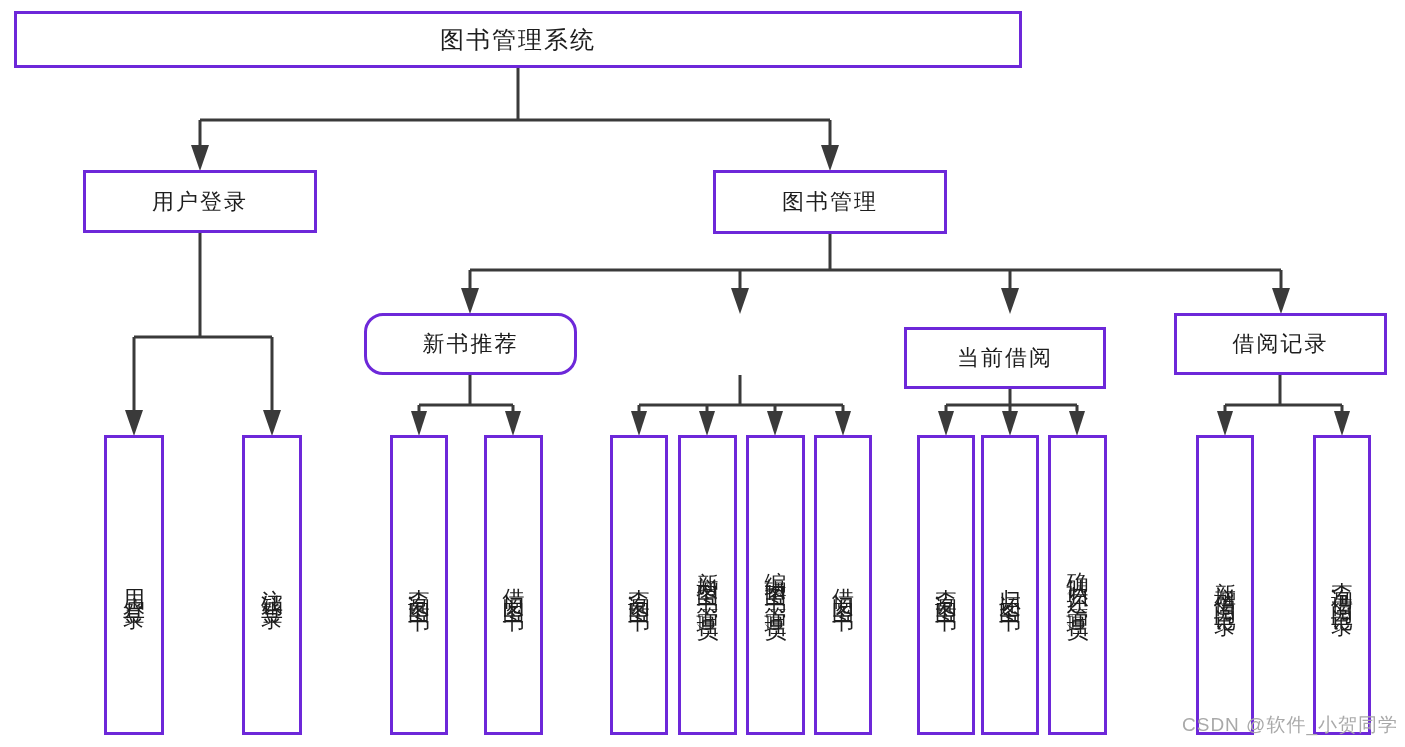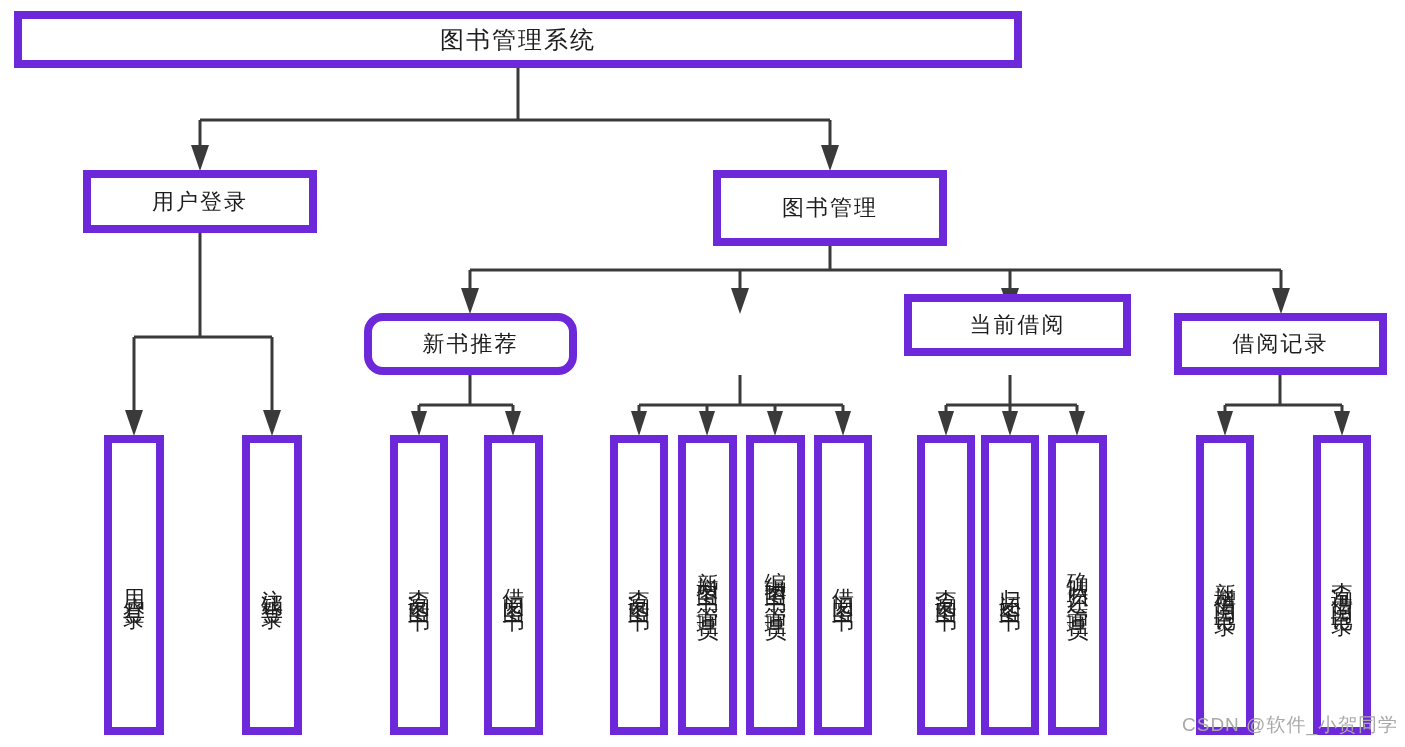--- a/index.html
+++ b/index.html
@@ -17,21 +17,21 @@
   }
   #connectors {
     position: absolute;
     left: 0;
     top: 0;
     pointer-events: none;
   }
   .box {
     position: absolute;
     box-sizing: border-box;
-    border: 8px solid #6d28d9;
+    border: 3px solid #6d28d9;
     background: #ffffff;
     display: flex;
     align-items: center;
     justify-content: center;
     color: #1d1d1d;
   }
   .hbox {
     font-size: 22px;
     letter-spacing: 2px;
     white-space: nowrap;
@@ -113,28 +113,28 @@
     </g>
   </svg>
 
   <div class="box rootbox" style="left:14px; top:11px; width:1008px; height:57px;">
     <span>图书管理系统</span>
   </div>
 
   <div class="box hbox" style="left:83px; top:170px; width:234px; height:63px;">
     <span>用户登录</span>
   </div>
-  <div class="box hbox" style="left:713px; top:170px; width:234px; height:76px;">
+  <div class="box hbox" style="left:713px; top:170px; width:234px; height:64px;">
     <span>图书管理</span>
   </div>
 
   <div class="box hbox" style="left:364px; top:313px; width:213px; height:62px;border-radius:19px;">
     <span>新书推荐</span>
   </div>
-  <div class="box hbox" style="left:904px; top:294px; width:227px; height:62px;">
+  <div class="box hbox" style="left:904px; top:327px; width:202px; height:62px;">
     <span>当前借阅</span>
   </div>
   <div class="box hbox" style="left:1174px; top:313px; width:213px; height:62px;">
     <span>借阅记录</span>
   </div>
 
   <div class="box vbox" style="left:104px; top:435px; width:60px; height:300px;">
     <span class="vtext">用户登录</span>
   </div>
   <div class="box vbox" style="left:242px; top:435px; width:60px; height:300px;">

